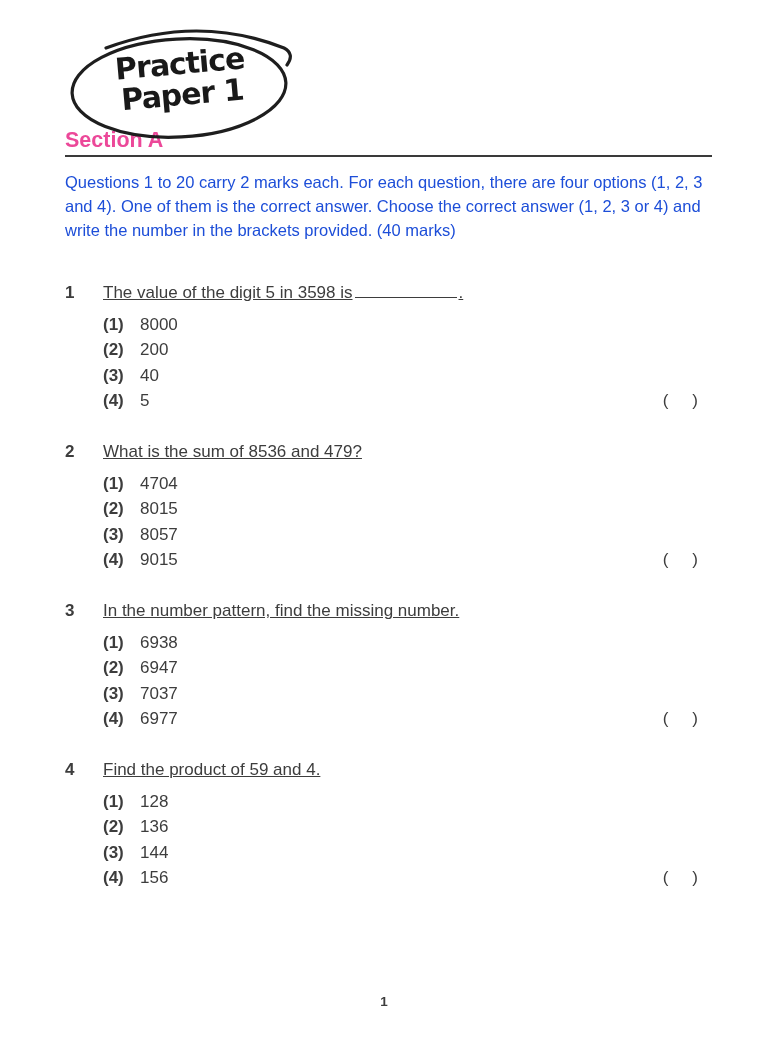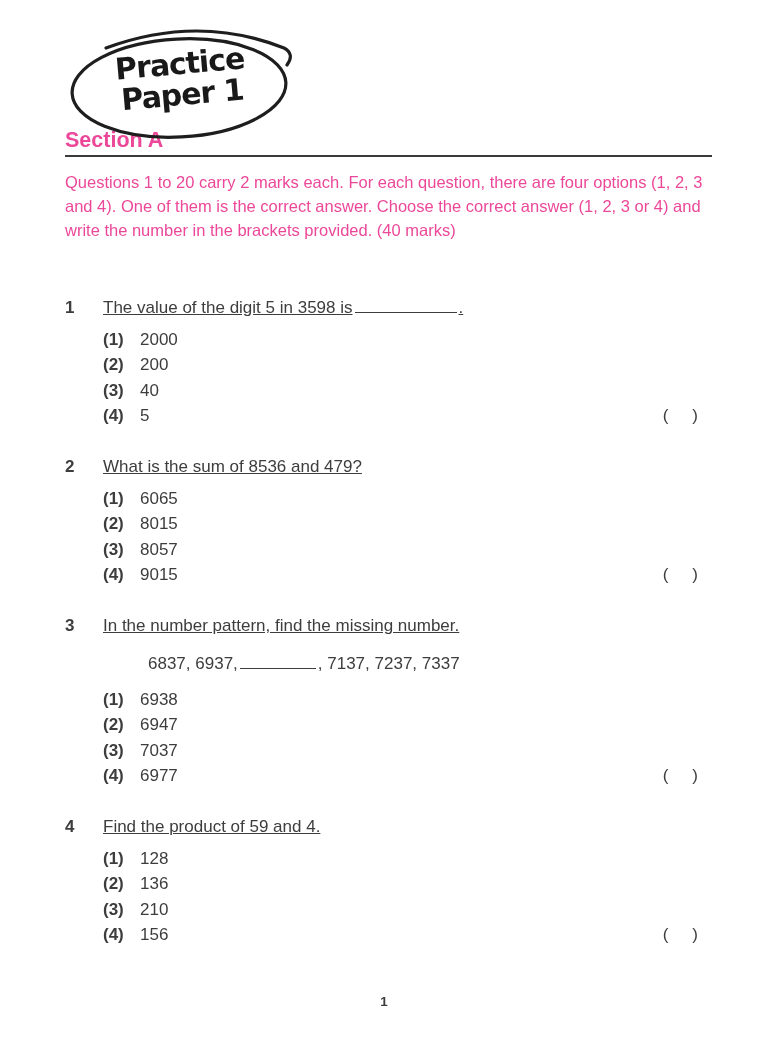--- a/index.html
+++ b/index.html
@@ -34,22 +34,22 @@
   .section-head {
     margin-top: 104px;
     font-size: 21.5px; font-weight: bold; color: #ec4899;
     line-height: 24px;
   }
   .section-rule {
     border: none; border-top: 2.2px solid #3a3a3a;
     margin-top: 3px; margin-bottom: 13px;
   }
   .instructions {
-    font-size: 16.5px; line-height: 24px; color: #ec4899;
-    margin-bottom: 53px;
+    font-size: 16.5px; line-height: 24px; color: #1d4ed8;
+    margin-bottom: 38px;
   }
 
   
   .question { margin-bottom: 25px; }
   .stem { display: flex; font-size: 17px; line-height: 25px; margin-bottom: 7px; }
   .qnum { width: 38px; font-weight: bold; flex: 0 0 38px; }
   .qtext { flex: 1; text-decoration: underline; }
   .blank {
     display: inline-block;
     border-bottom: 1.6px solid #3d3d3d;
@@ -103,21 +103,21 @@
   <div class="instructions">Questions 1 to 20 carry 2 marks each. For each question, there are four options (1, 2, 3 and 4). One of them is the correct answer. Choose the correct answer (1, 2, 3 or 4) and write the number in the brackets provided. (40 marks)</div>
 
   <div class="question">
     <div class="stem">
       <span class="qnum">1</span>
       <span class="qtext"><span>The value of the digit 5 in 3598 is</span><span class="blank blank-long"></span><span>.</span></span>
     </div>
     <div class="opts">
       <div class="opt">
         <span class="marker">(1)</span>
-        <span>2000</span>
+        <span>8000</span>
       </div>
       <div class="opt">
         <span class="marker">(2)</span>
         <span>200</span>
       </div>
       <div class="opt">
         <span class="marker">(3)</span>
         <span>40</span>
       </div>
       <div class="opt">
@@ -133,21 +133,21 @@
   </div>
 
   <div class="question">
     <div class="stem">
       <span class="qnum">2</span>
       <span class="qtext">What is the sum of 8536 and 479?</span>
     </div>
     <div class="opts">
       <div class="opt">
         <span class="marker">(1)</span>
-        <span>6065</span>
+        <span>4704</span>
       </div>
       <div class="opt">
         <span class="marker">(2)</span>
         <span>8015</span>
       </div>
       <div class="opt">
         <span class="marker">(3)</span>
         <span>8057</span>
       </div>
       <div class="opt">
@@ -160,21 +160,20 @@
           </span>
       </div>
     </div>
   </div>
 
   <div class="question">
     <div class="stem">
       <span class="qnum">3</span>
       <span class="qtext">In the number pattern, find the missing number.</span>
     </div>
-    <div class="pattern"><span>6837, 6937,</span><span class="blank blank-short"></span><span>, 7137, 7237, 7337</span></div>
     <div class="opts">
       <div class="opt">
         <span class="marker">(1)</span>
         <span>6938</span>
       </div>
       <div class="opt">
         <span class="marker">(2)</span>
         <span>6947</span>
       </div>
       <div class="opt">
@@ -202,21 +201,21 @@
       <div class="opt">
         <span class="marker">(1)</span>
         <span>128</span>
       </div>
       <div class="opt">
         <span class="marker">(2)</span>
         <span>136</span>
       </div>
       <div class="opt">
         <span class="marker">(3)</span>
-        <span>210</span>
+        <span>144</span>
       </div>
       <div class="opt">
         <span class="marker">(4)</span>
         <span>156</span>
         <span class="brackets">
             <span>(</span>
             <span class="bracket-gap"></span>
             <span>)</span>
           </span>
       </div>

